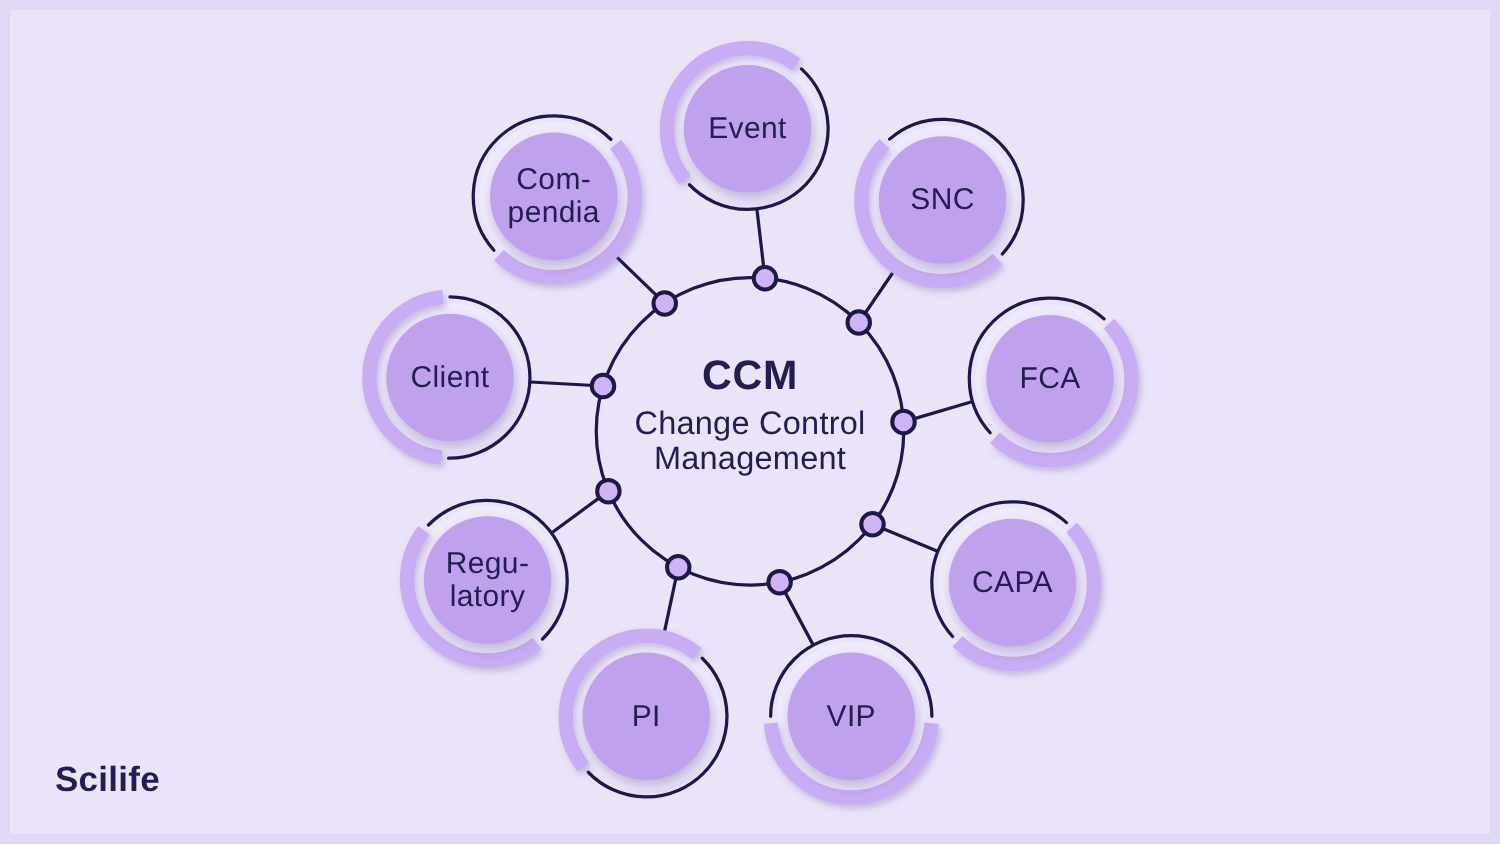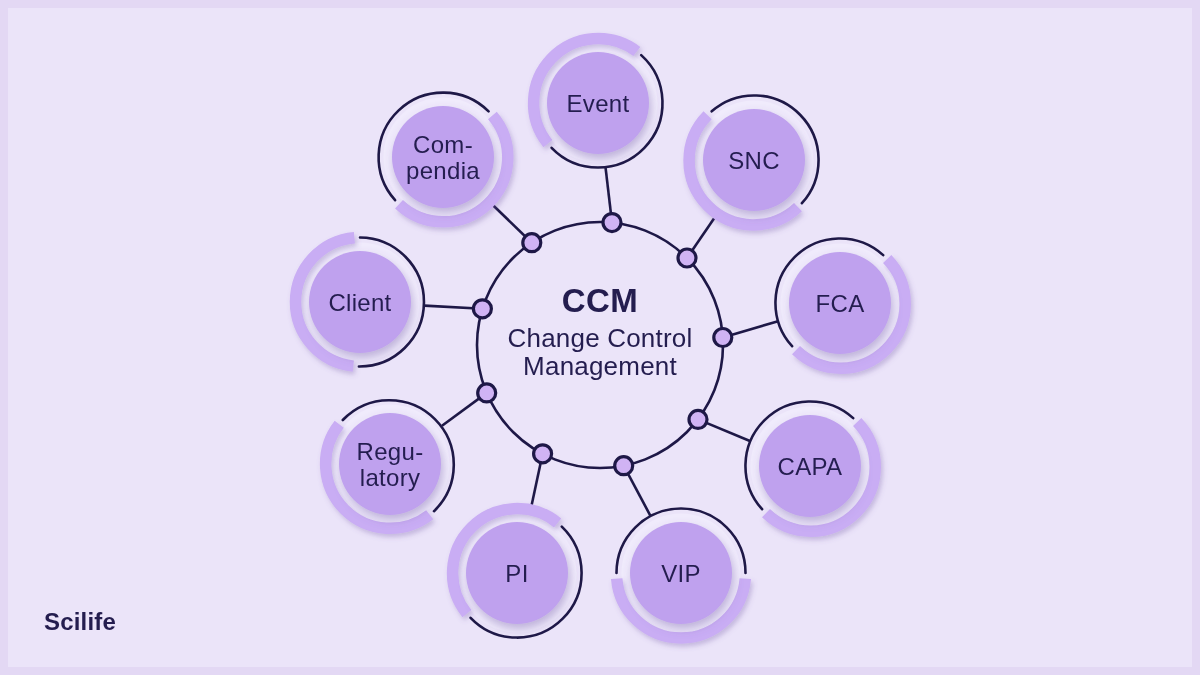--- a/index.html
+++ b/index.html
@@ -14,21 +14,21 @@
   text{
     font-family:"Liberation Sans","DejaVu Sans",sans-serif;
     text-anchor:middle;
     dominant-baseline:central;
   }
   .sat-label{font-size:24px;letter-spacing:.3px;}
   .ccm-acronym{font-size:33px;font-weight:700;letter-spacing:.5px;}
   .center-title{font-size:26px;letter-spacing:.2px;}
   #logo{
     position:absolute;left:44px;top:608px;
-    font-size:24px;font-weight:600;letter-spacing:.2px;
+    font-size:28px;font-weight:600;letter-spacing:.2px;
   }
 </style>
 </head>
 <body>
 
 <div id="canvas" style="background: rgb(227, 216, 244);">
   <div id="inner-bg" style="background: rgb(235, 228, 249);"></div>
   <svg id="diagram" viewBox="0 0 1200 675">
       <defs>
         <filter id="circleShadow" x="-40%" y="-40%" width="180%" height="180%">

